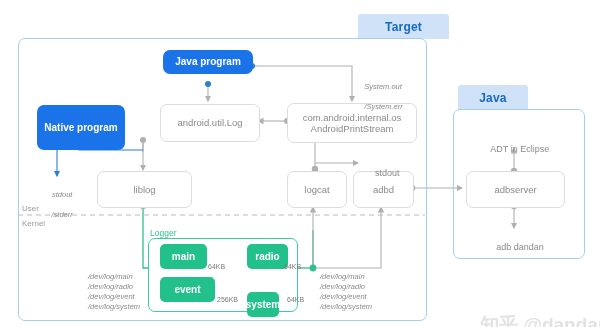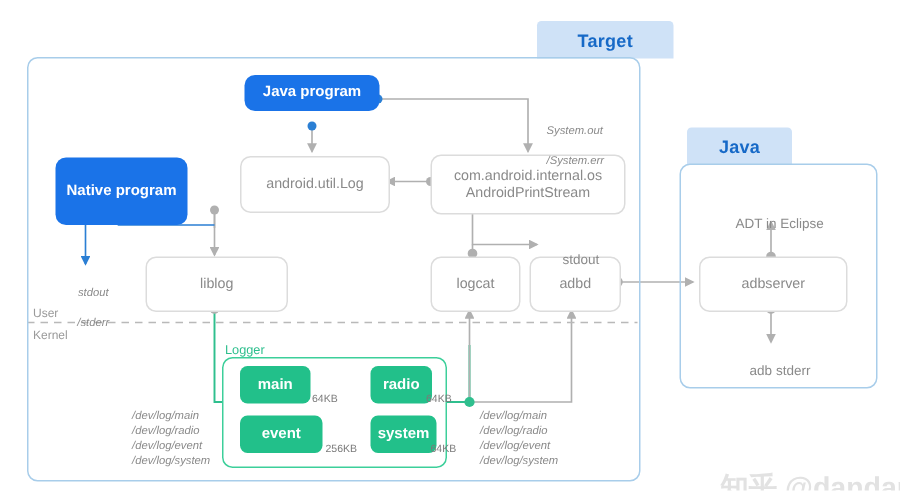--- a/index.html
+++ b/index.html
@@ -170,21 +170,21 @@
 
   <div class="node node-white" style="left:466px;top:171px;width:97px;height:35px;">
     <span>adbserver</span>
   </div>
 
   <div class="txt-node" style="left:476px;top:134px;width:78px;text-align:center;">
     <span>ADT in Eclipse</span>
   </div>
 
   <div class="txt-node" style="left:483px;top:232px;width:64px;text-align:center;">
-    <span>adb stderr</span>
+    <span>adb dandan</span>
   </div>
 
   <div class="txt" style="left:356px;top:72px;">
     <span>System.out</span><br>
     <span>/System.err</span>
   </div>
 
   <div class="txt" style="left:42px;top:180px;text-align:center;width:32px;">
     <span>stdout</span><br>
     <span>/stderr</span>
@@ -230,21 +230,21 @@
     <span>64KB</span>
   </div>
 
   <div class="node node-green" style="left:160px;top:277px;width:55px;height:25px;">
     <span>event</span>
   </div>
   <div class="size-label" style="left:217px;top:296px;">
     <span>256KB</span>
   </div>
 
-  <div class="node node-green" style="left:247px;top:277px;width:44px;height:25px;">
+  <div class="node node-green" style="left:247px;top:292px;width:32px;height:25px;">
     <span>system</span>
   </div>
   <div class="size-label" style="left:287px;top:296px;">
     <span>64KB</span>
   </div>
 
   <div class="watermark" style="left:459px;top:290px;">
     <span>知乎 @dandan</span>
   </div>
 

